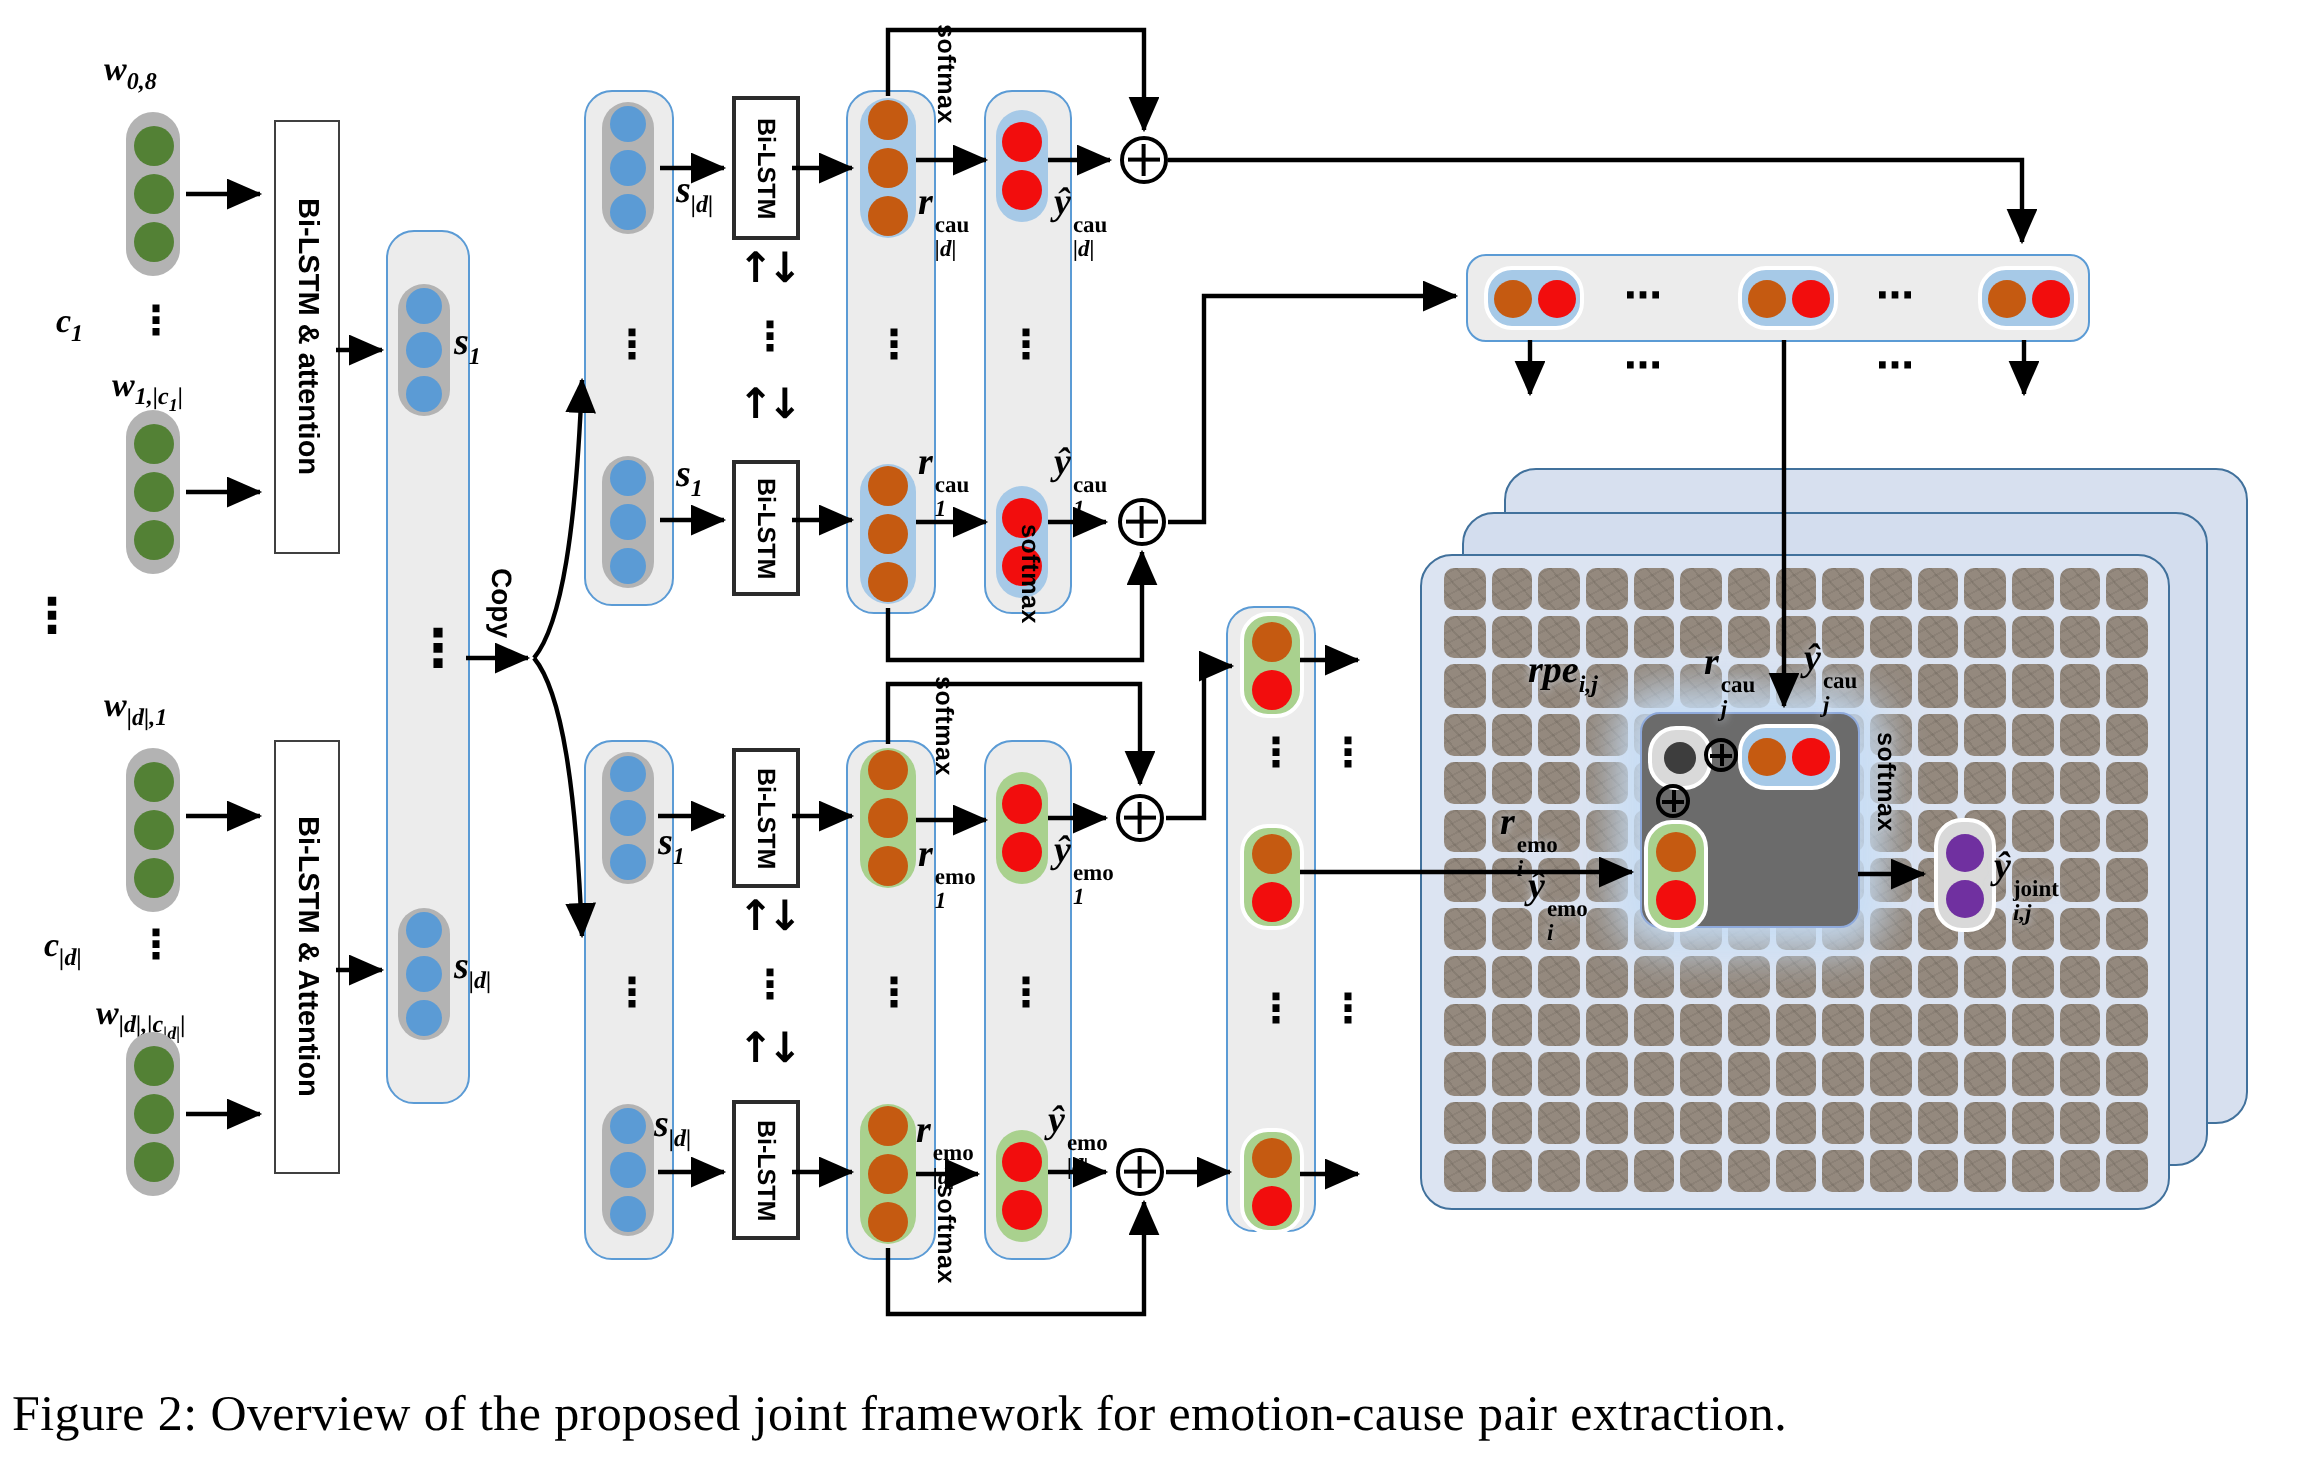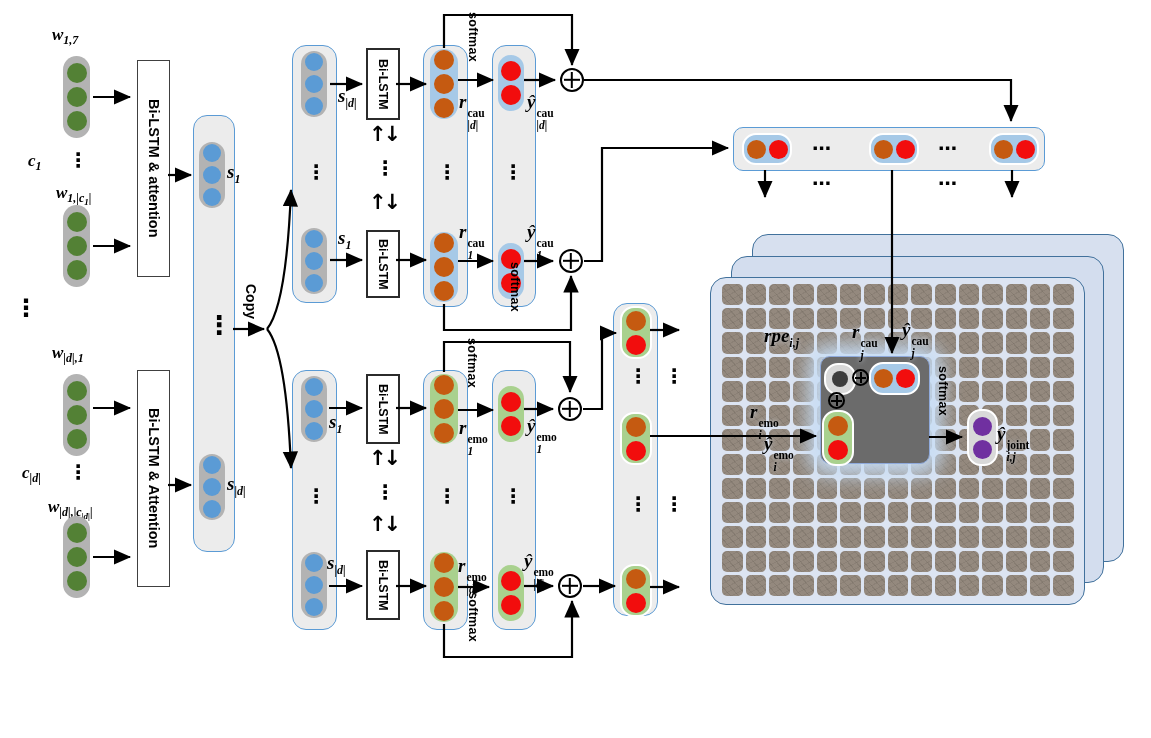--- a/index.html
+++ b/index.html
@@ -117,21 +117,21 @@
       <path d="M583,409 H602 V333 H616" marker-end="url(#ah)"></path>
       <path d="M583,586 H615" marker-end="url(#ah)"></path>
       <path d="M650,330 H679" marker-end="url(#ah)"></path>
       <path d="M650,587 H679" marker-end="url(#ah)"></path>
       <path d="M650,436 H816" marker-end="url(#ah)"></path>
       <path d="M929,437 H962" marker-end="url(#ah)"></path>
     </g>
   </svg>
 
   <div class="abs m sm" style="left:52px;top:26px;z-index:3">
-    <span class="mb">w</span><sub>1,7</sub>
+    <span class="mb">w</span><sub>0,8</sub>
   </div>
   <div class="abs cap gray" style="left:63px;top:56px;width:27px;height:82px;z-index:3">
       <div class="dot green" style="width: 20px; height: 20px;"></div>
       <div class="dot green" style="width: 20px; height: 20px;"></div>
       <div class="dot green" style="width: 20px; height: 20px;"></div>
     </div>
   <div class="abs m sm" style="left:28px;top:152px;z-index:3">
     <span class="mb">c</span><sub>1</sub>
   </div>
   <div class="abs vd" style="left:68px;top:150px;z-index:3">⋮</div>
@@ -631,13 +631,14 @@
       <div class="dot purple" style="width: 19px; height: 19px;"></div>
       <div class="dot purple" style="width: 19px; height: 19px;"></div>
     </div>
   <div class="abs m gridlbl" style="left:997px;top:424px;z-index:4">
     <span class="mb">ŷ</span><span class="ss">
         <span class="sup">joint</span>
         <span class="subb">i,j</span>
       </span>
   </div>
 
+  <div class="abs caption" style="left:6px;top:694px;width:1142px;z-index:3">Figure 2: Overview of the proposed joint framework for emotion-cause pair extraction.</div>
 </div>
 
 </body></html>

